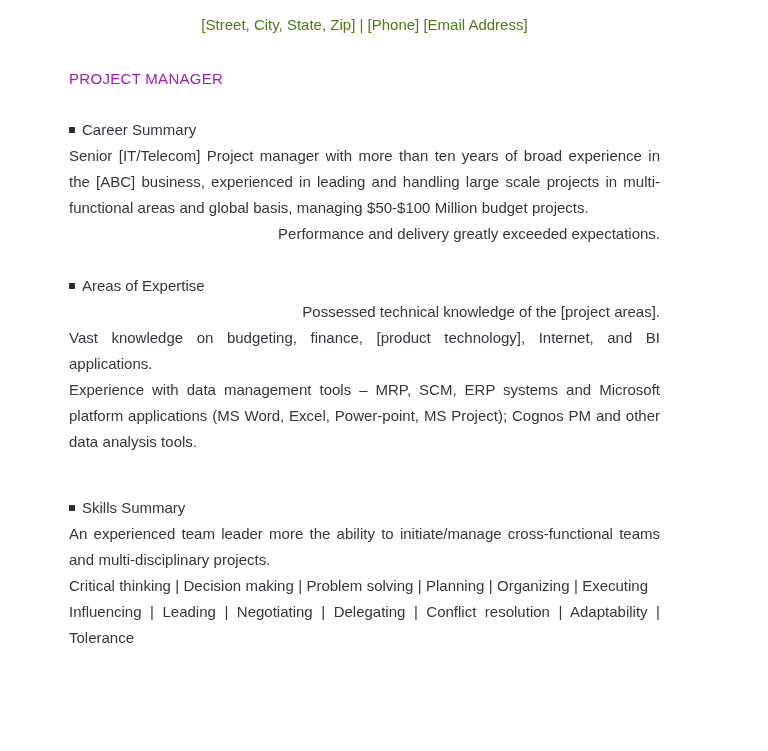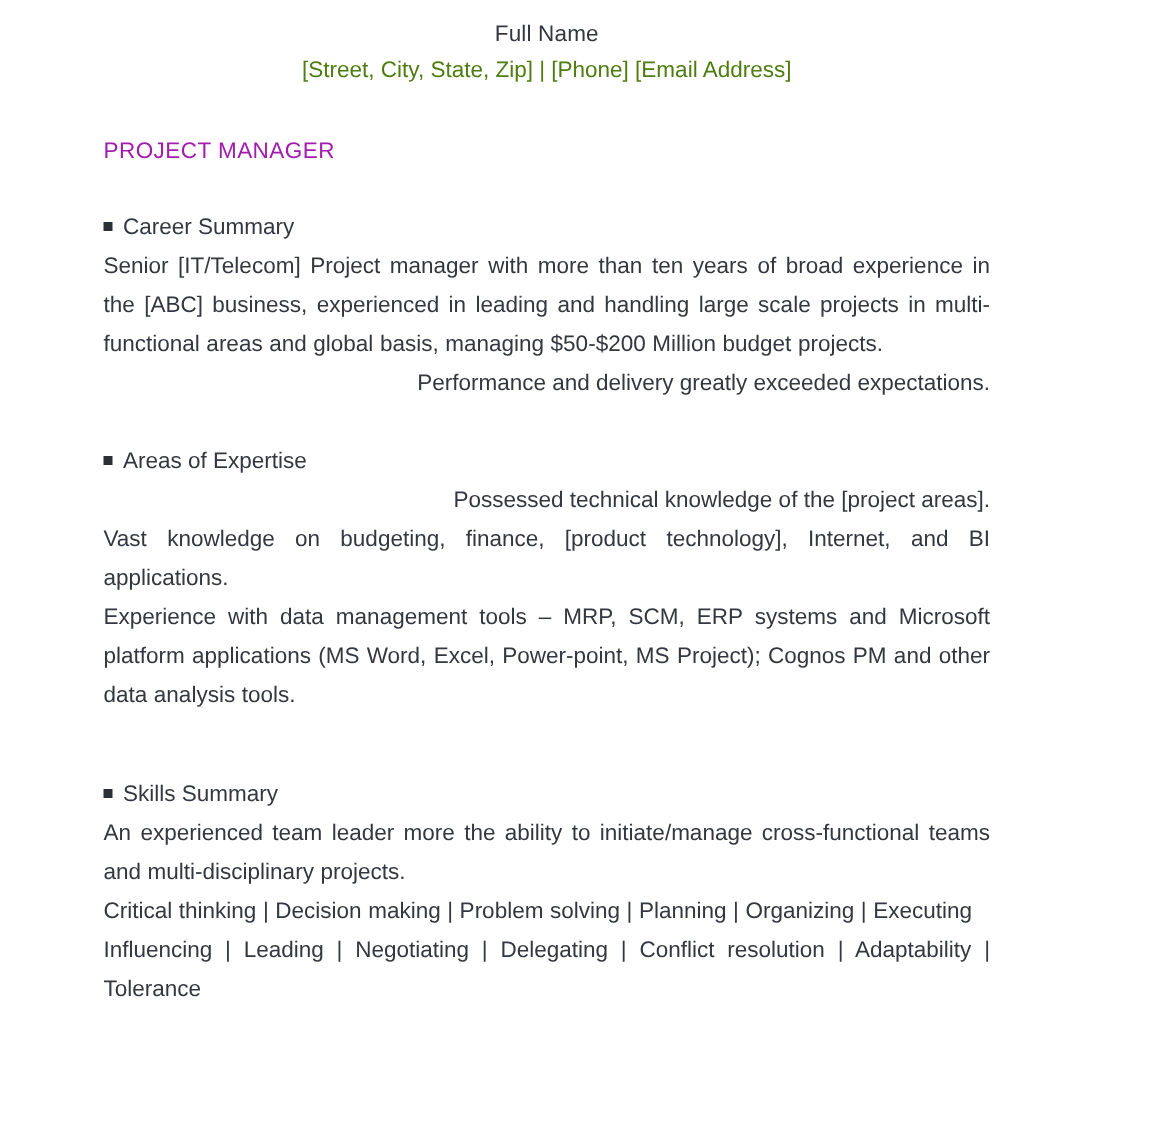--- a/index.html
+++ b/index.html
@@ -104,31 +104,30 @@
   .section.areas    { }
   .section.skills   { margin-top: 40px; }
 </style>
 </head>
 <body>
 
 <div class="page">
   <div class="doc-body">
 
     <div class="doc-header">
-      <div class="full-name">Full Name</div>
       <div class="contact-line">[Street, City, State, Zip] | [Phone] [Email Address]</div>
     </div>
 
     <div class="job-title">PROJECT MANAGER</div>
 
     <div class="section career">
       <div class="section-heading">
         <span class="bullet-square"></span><span class="section-heading-label">Career Summary</span>
       </div>
-      <p class="para justify">Senior [IT/Telecom] Project manager with more than ten years of broad experience in the [ABC] business, experienced in leading and handling large scale projects in multi-functional areas and global basis, managing $50-$200 Million budget projects.</p>
+      <p class="para justify">Senior [IT/Telecom] Project manager with more than ten years of broad experience in the [ABC] business, experienced in leading and handling large scale projects in multi-functional areas and global basis, managing $50-$100 Million budget projects.</p>
       <p class="para plain">Performance and delivery greatly exceeded expectations.</p>
     </div>
 
     <div class="section areas">
       <div class="section-heading">
         <span class="bullet-square"></span><span class="section-heading-label">Areas of Expertise</span>
       </div>
       <p class="para plain">Possessed technical knowledge of the [project areas].</p>
       <p class="para justify">Vast knowledge on budgeting, finance, [product technology], Internet, and BI applications.</p>
       <p class="para justify">Experience with data management tools – MRP, SCM, ERP systems and Microsoft platform applications (MS Word, Excel, Power-point, MS Project); Cognos PM and other data analysis tools.</p>

